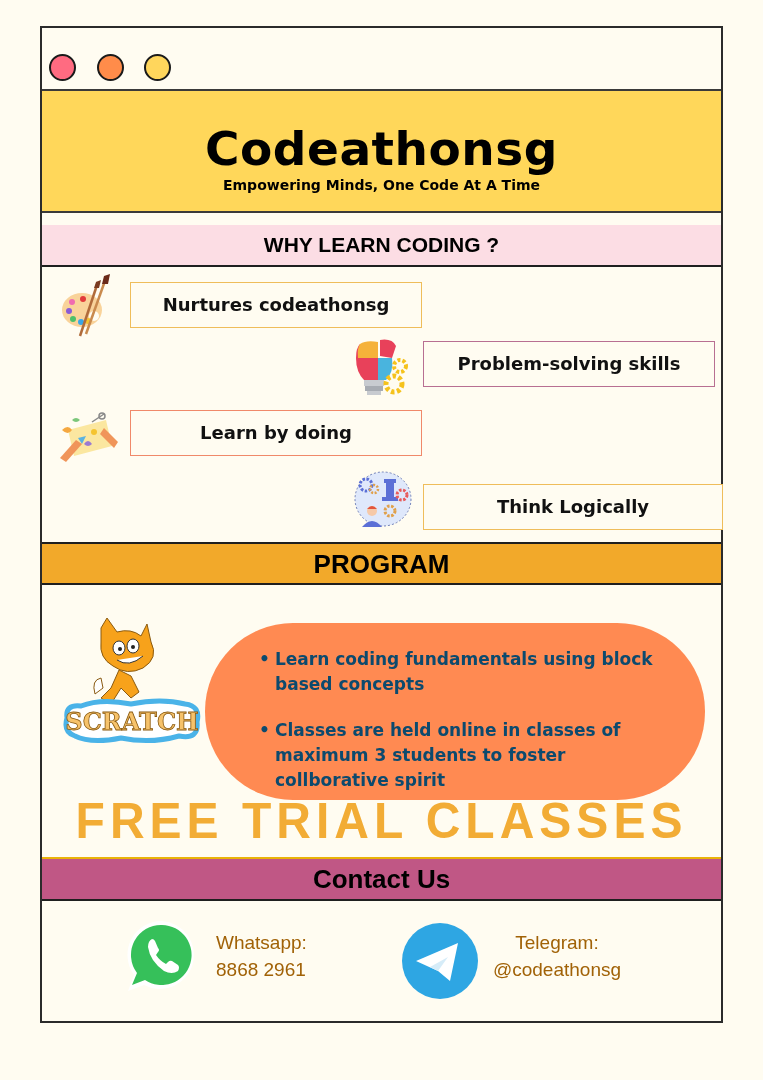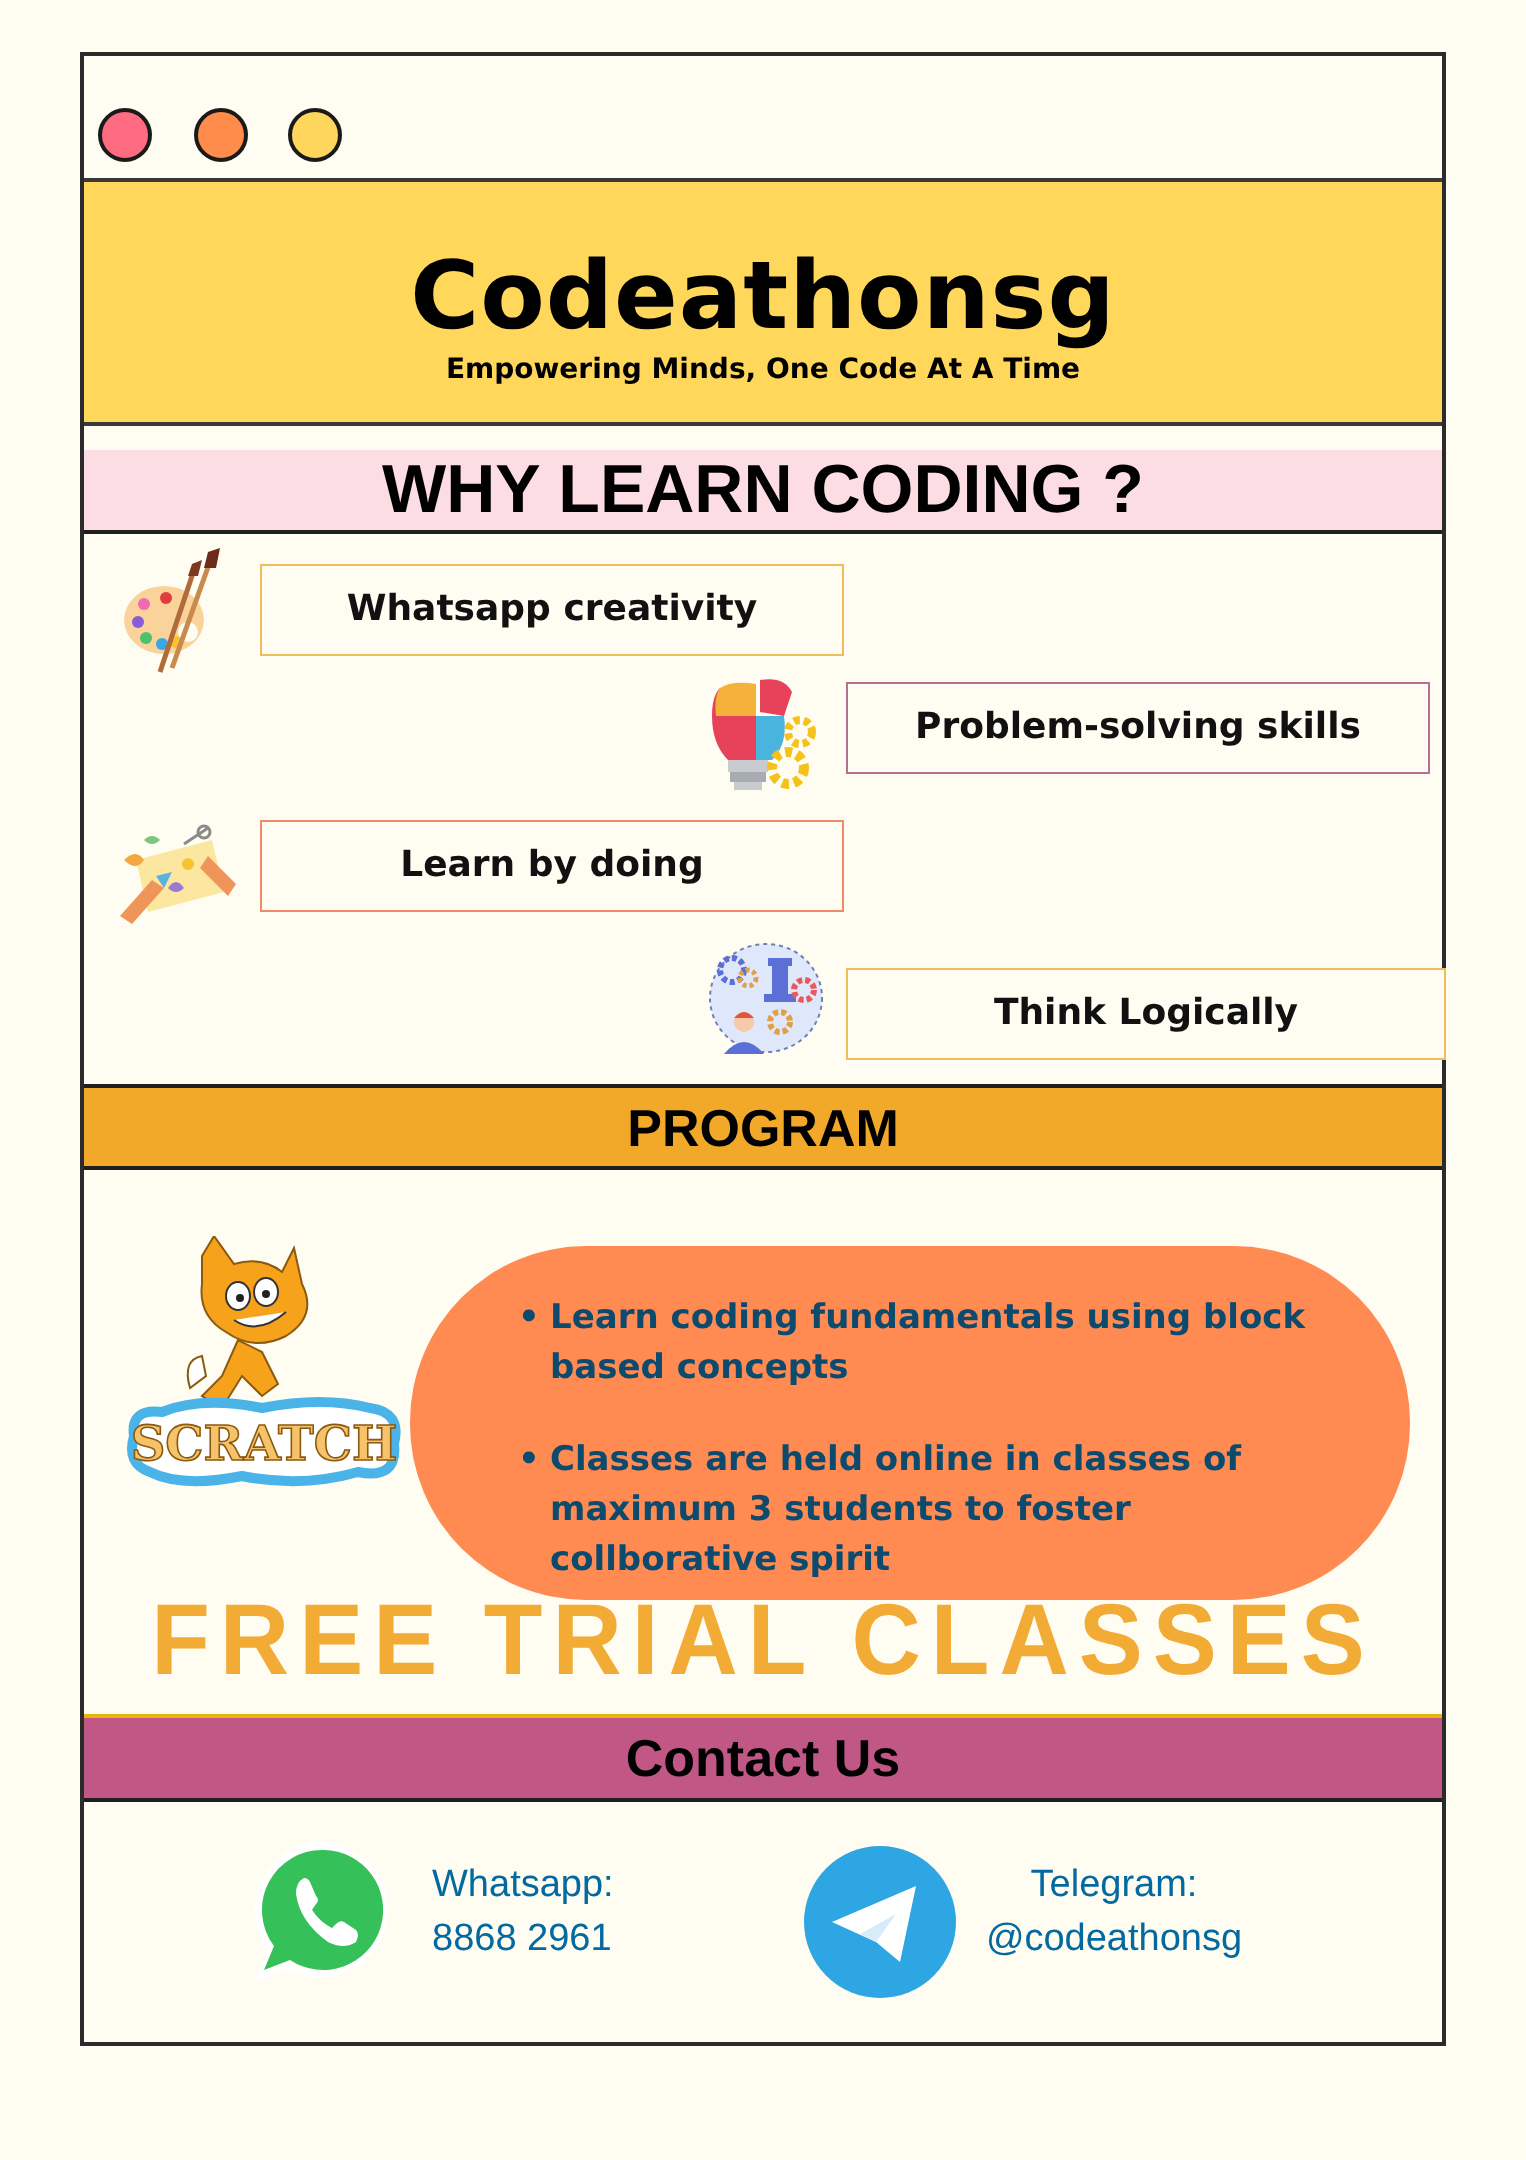--- a/index.html
+++ b/index.html
@@ -21,21 +21,21 @@
       background: #ffd75a; border-top: 2px solid #3a3a3a; border-bottom: 2px solid #3a3a3a;
       text-align: center;
     }
     .hero .brand { position: absolute; left: 0; right: 0; top: 30px; font-size: 47px; font-weight: bold; letter-spacing: 0.5px; font-family: "DejaVu Sans", sans-serif; }
     .hero .tag { position: absolute; left: 0; right: 0; top: 86px; font-size: 14px; font-weight: bold; }
 
     .section-bar {
       position: absolute; left: 0; width: 100%; border-bottom: 2px solid #1f1f1f;
       text-align: center; font-family: "Liberation Sans", sans-serif; font-weight: bold;
     }
-    .why { top: 197px; height: 42px; background: #fcdde4; font-size: 34px; line-height: 40px; }
+    .why { top: 197px; height: 42px; background: #fcdde4; font-size: 21px; line-height: 40px; }
     .program { top: 514px; height: 43px; background: #f2a92a; border-top: 2px solid #1f1f1f; font-size: 26px; line-height: 40px; }
     .contact { top: 829px; height: 44px; background: #c05785; border-top: 2px solid #eab308; font-size: 26px; line-height: 41px; }
 
     .feature-box {
       position: absolute; height: 46px; background: #fffcf1; text-align: center;
       font-size: 18px; font-weight: bold; line-height: 44px; color: #111;
     }
     .fb1 { left: 88px; top: 254px; width: 292px; border: 1.5px solid #efbd5a; }
     .fb2 { left: 381px; top: 313px; width: 292px; border: 1.5px solid #b86f92; }
     .fb3 { left: 88px; top: 382px; width: 292px; border: 1.5px solid #f0896a; }
@@ -55,21 +55,21 @@
 
     .free {
       position: absolute; left: 0; right: 0; top: 765px; text-align: center;
       font-family: "Liberation Sans", sans-serif; font-weight: bold; font-size: 48px;
       letter-spacing: 5px; color: #f2ac35; transform: scaleY(1.05);
     }
 
     .contact-row { position: absolute; left: 0; top: 873px; width: 100%; height: 120px; }
     .wa-icon { position: absolute; left: 82px; top: 18px; width: 76px; height: 76px; }
     .tg-icon { position: absolute; left: 360px; top: 22px; width: 76px; height: 76px; }
-    .contact-text { position: absolute; font-family: "Liberation Sans", sans-serif; font-size: 19px; line-height: 27px; color: #0369a1; }
+    .contact-text { position: absolute; font-family: "Liberation Sans", sans-serif; font-size: 19px; line-height: 27px; color: #a16207; }
     .wa-text { left: 174px; top: 28px; }
     .tg-text { left: 445px; top: 28px; text-align: center; width: 140px; }
   </style>
 </head>
 <body>
 
 <div class="window">
 
   <div class="titlebar">
     <span class="dot red"></span>
@@ -93,21 +93,21 @@
       <circle cx="13" cy="37" r="3" fill="#8a5bd6"></circle>
       <circle cx="17" cy="45" r="3" fill="#4cc06a"></circle>
       <circle cx="25" cy="48" r="3" fill="#38a6e8"></circle>
       <circle cx="32" cy="47" r="3" fill="#f5c430"></circle>
       <line x1="42" y1="8" x2="24" y2="62" stroke="#b06b3a" stroke-width="2.5"></line>
       <line x1="50" y1="4" x2="30" y2="60" stroke="#c98a4e" stroke-width="2.5"></line>
       <path d="M48 2 L54 0 L52 10 L46 10 Z" fill="#6b2a1a"></path>
       <path d="M40 8 L45 6 L43 14 L38 14 Z" fill="#7a3a20"></path>
     </svg>
   </div>
-  <div class="feature-box fb1">Whatsapp creativity</div>
+  <div class="feature-box fb1">Nurtures codeathonsg</div>
 
   <div class="ficon" style="left:310px;top:308px;width:62px;height:62px;">
     <svg viewBox="0 0 62 62">
       <path d="M8 8 L26 8 L26 44 L12 44 Q4 36 4 22 Q4 12 8 8Z" fill="#e8415a"></path>
       <path d="M8 8 Q14 4 26 6 L26 22 L6 22 Q5 12 8 8Z" fill="#f5b23a"></path>
       <path d="M26 22 L40 22 Q42 36 34 44 L26 44 Z" fill="#49b4de"></path>
       <path d="M28 4 Q40 2 44 10 L40 22 L28 20 Z" fill="#e8415a"></path>
       <rect x="12" y="44" width="20" height="6" fill="#c8cbd0"></rect>
       <rect x="13" y="50" width="18" height="5" fill="#a7abb2"></rect>
       <rect x="15" y="55" width="14" height="4" fill="#c8cbd0"></rect>

